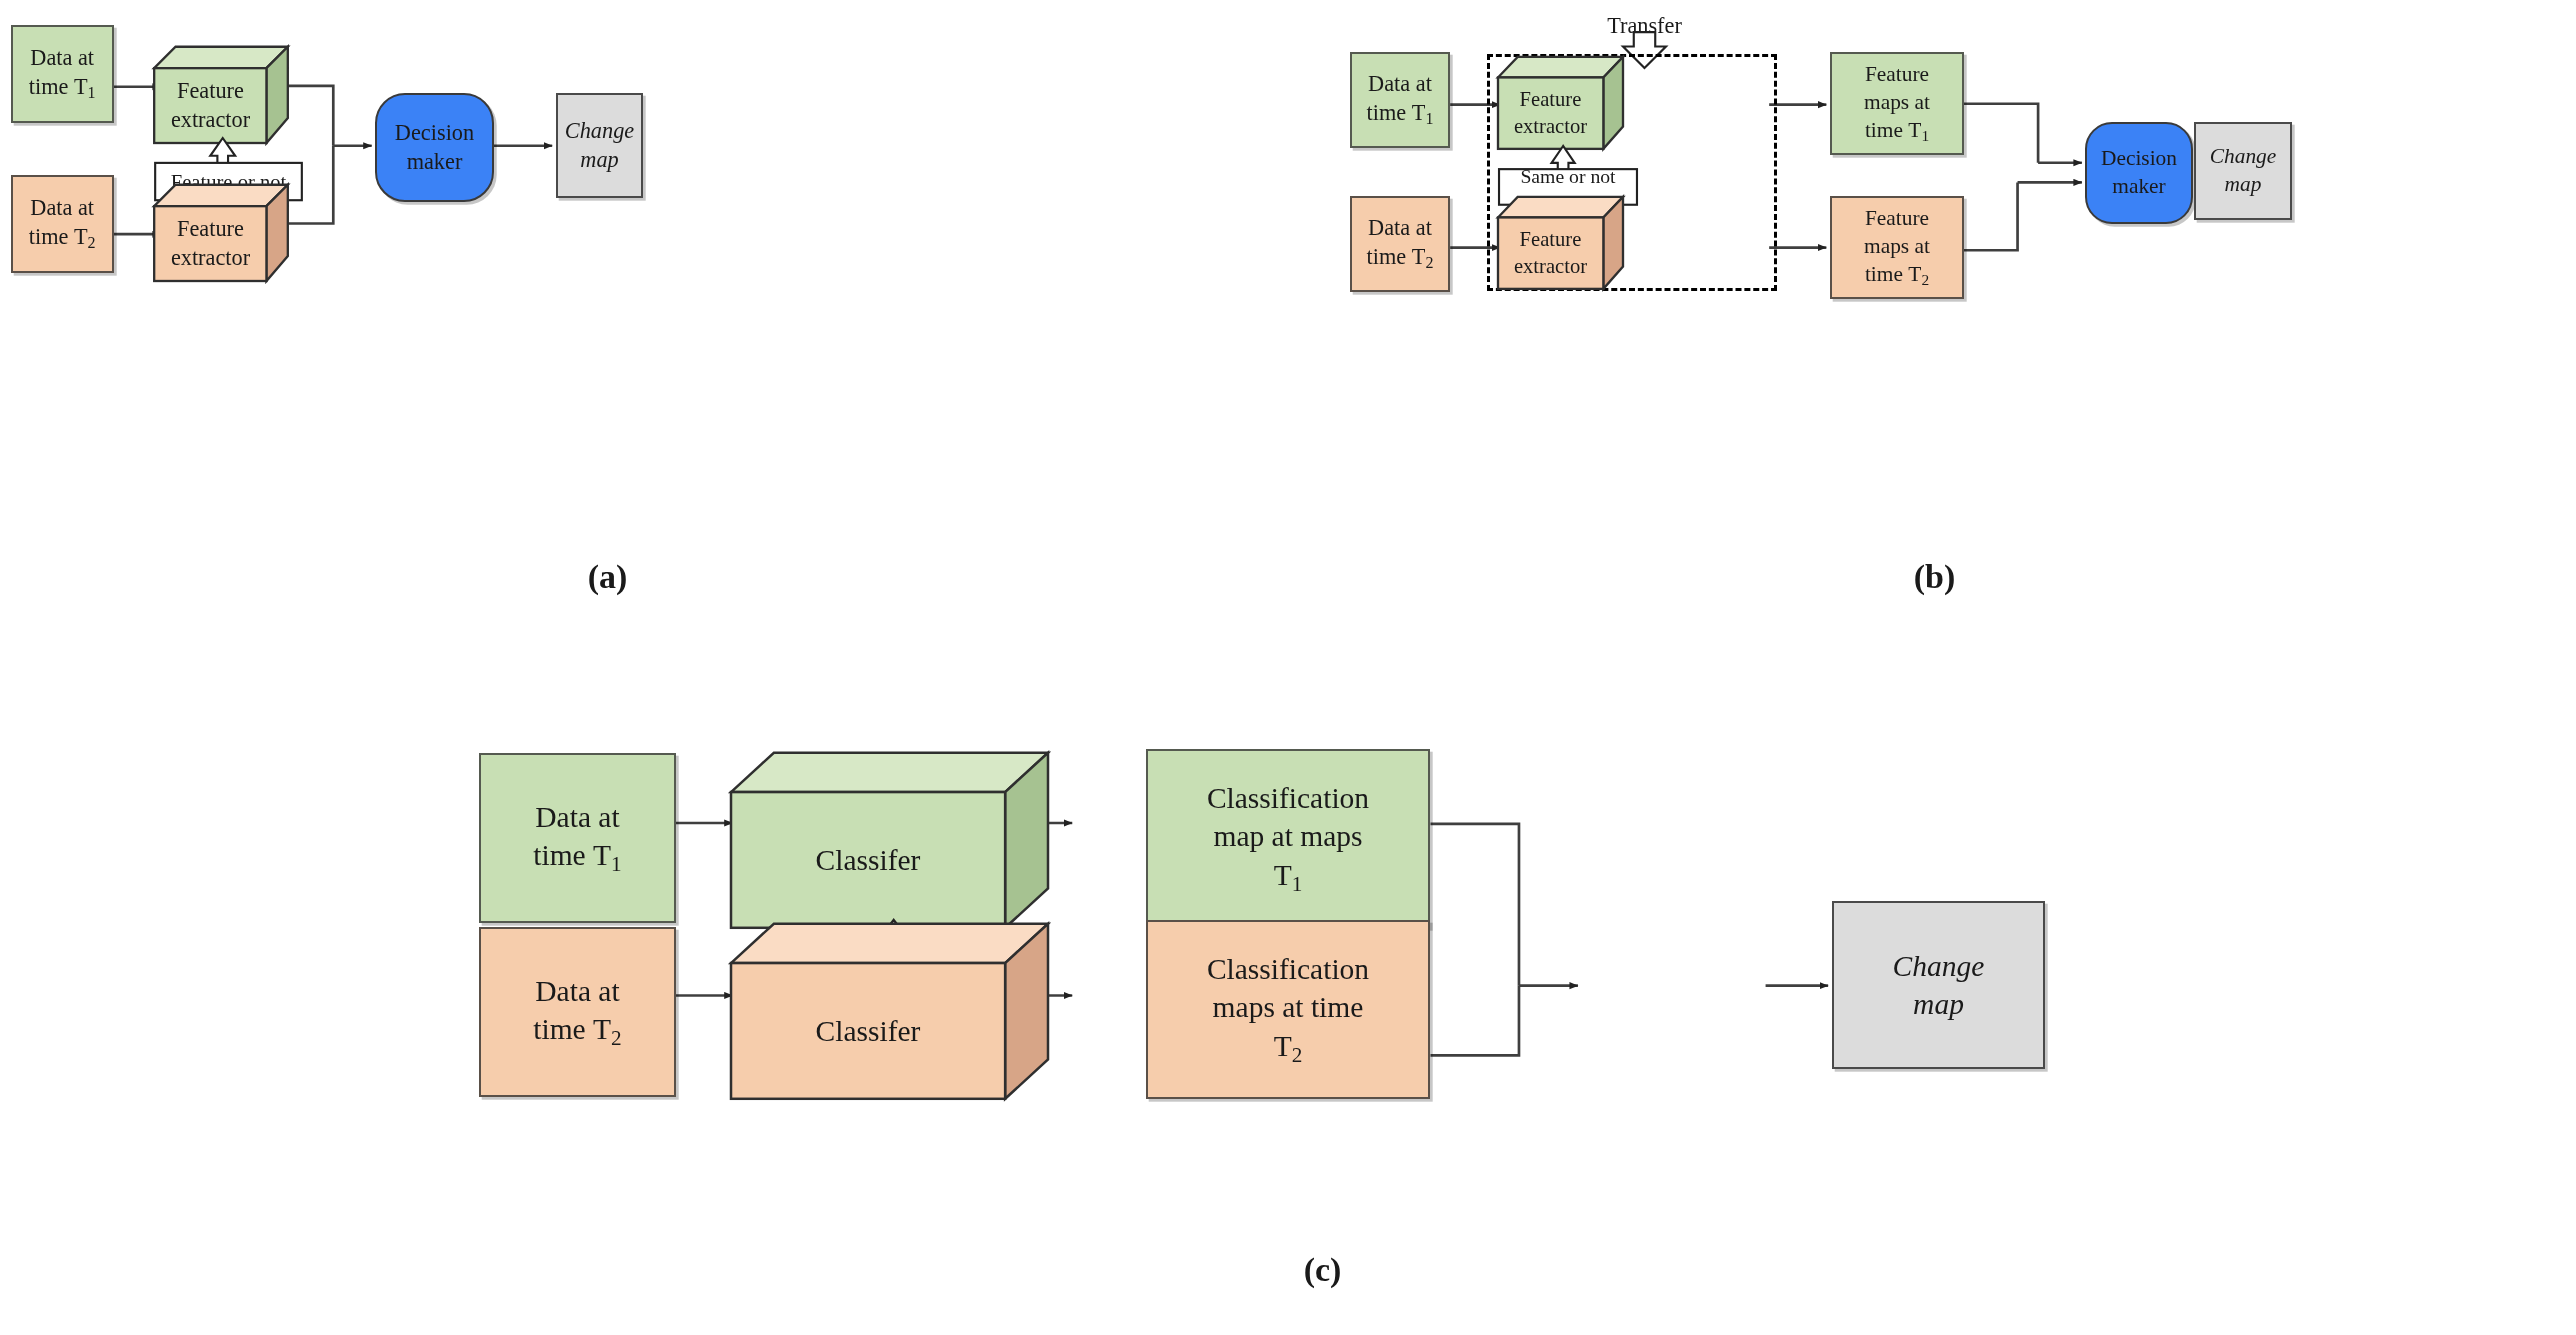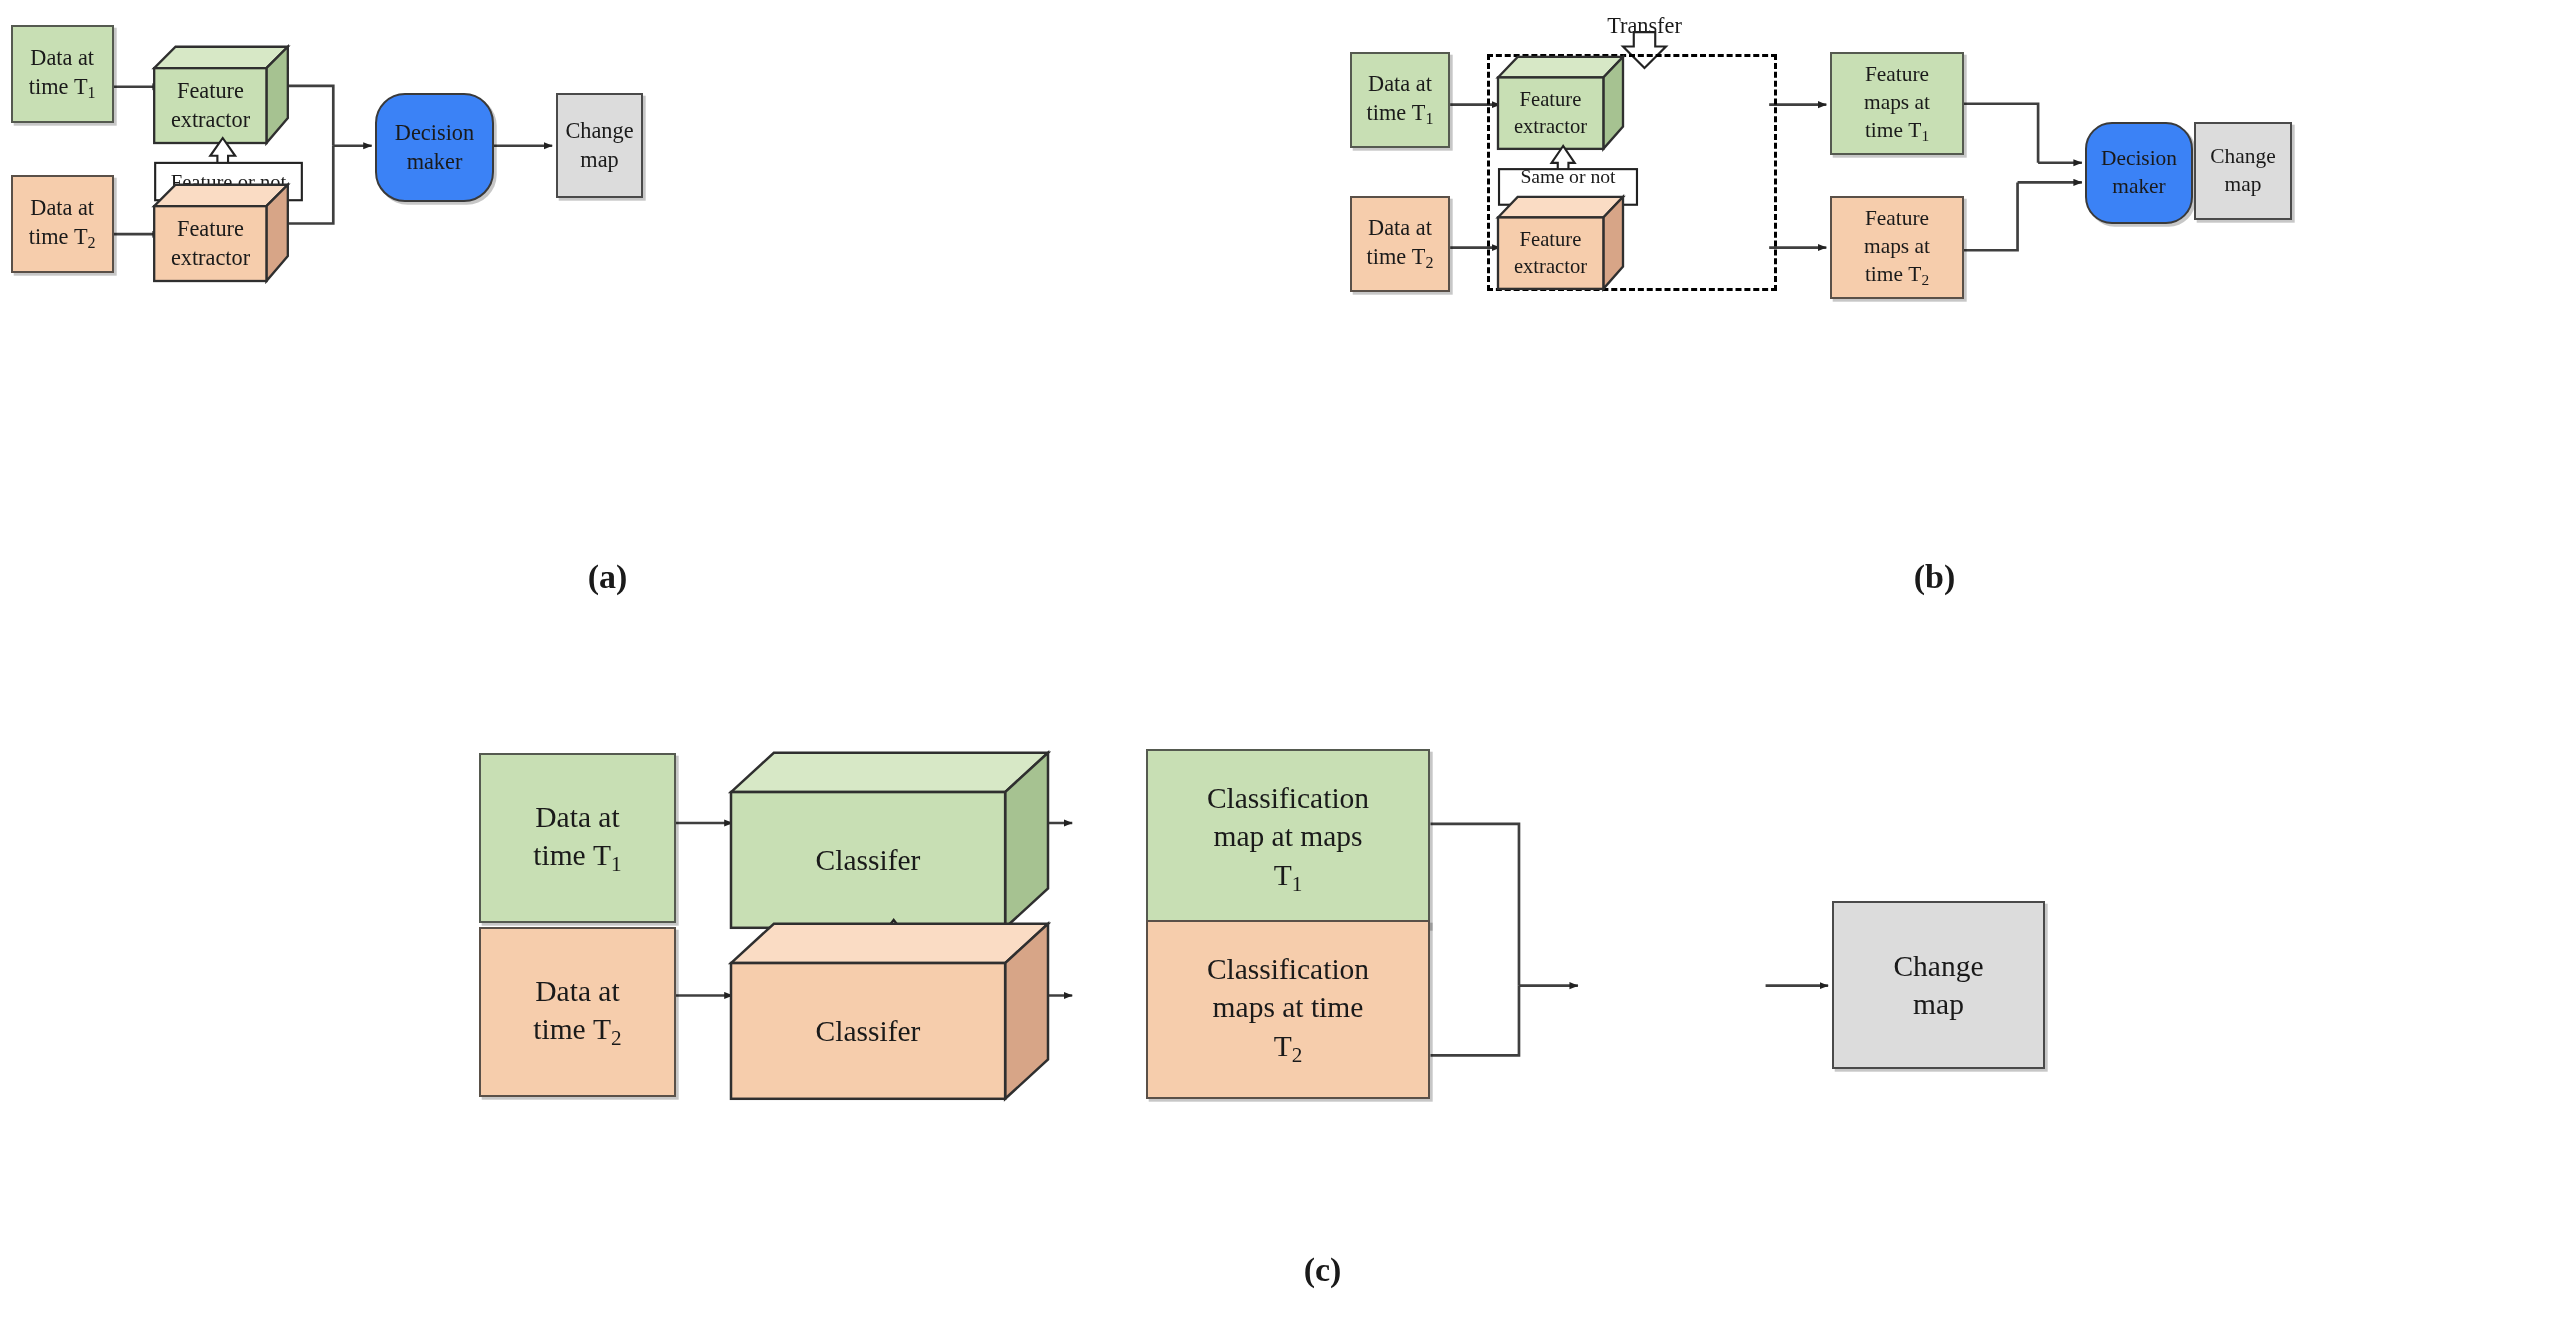--- a/index.html
+++ b/index.html
@@ -15,21 +15,21 @@
   .box{
     position:absolute;box-sizing:border-box;
     border:2.7px solid #3a3a3a;
     display:flex;align-items:center;justify-content:center;
     text-align:center;line-height:1.3;
     box-shadow:2.7px 2.7px 0 rgba(0,0,0,0.22);
   }
   .box .lbl{display:block;padding:0 5.4px;}
   .green{background:#c8dfb4;border-color:#555a50;}
   .orange{background:#f6cdac;border-color:#5a5048;}
-  .grey{background:#dcdcdc;border-color:#4a4a4a;}
+  .grey{background:#dcdcdc;border-color:#4a4a4a;font-style:italic;}
   .blue{
     background:#3b82f6;border:2.7px solid #3a3a3a;border-radius:30px;
     box-shadow:2.7px 2.7px 0 rgba(0,0,0,0.22);
   }
 
   
   .cube{position:absolute;}
   .cube svg{display:block;overflow:visible;}
   .cube .cubetext{
     position:absolute;display:flex;align-items:center;justify-content:center;

